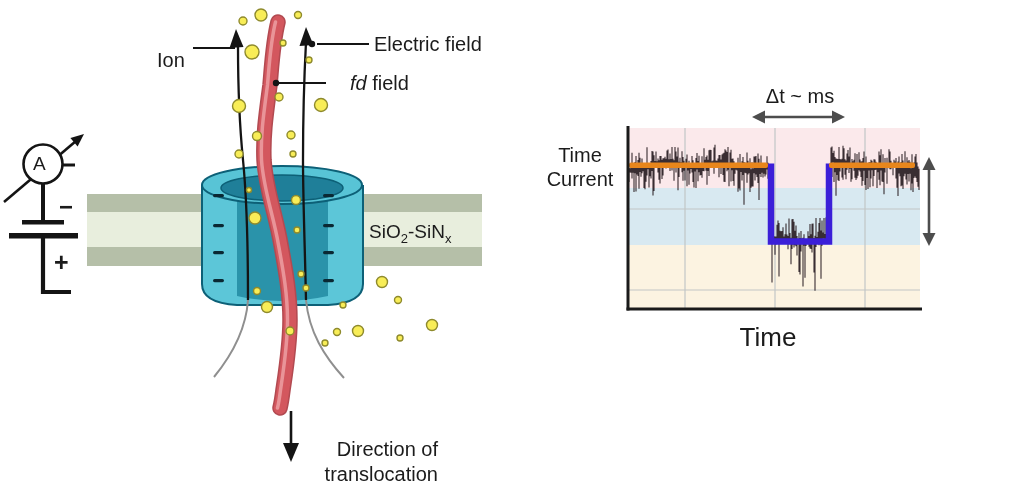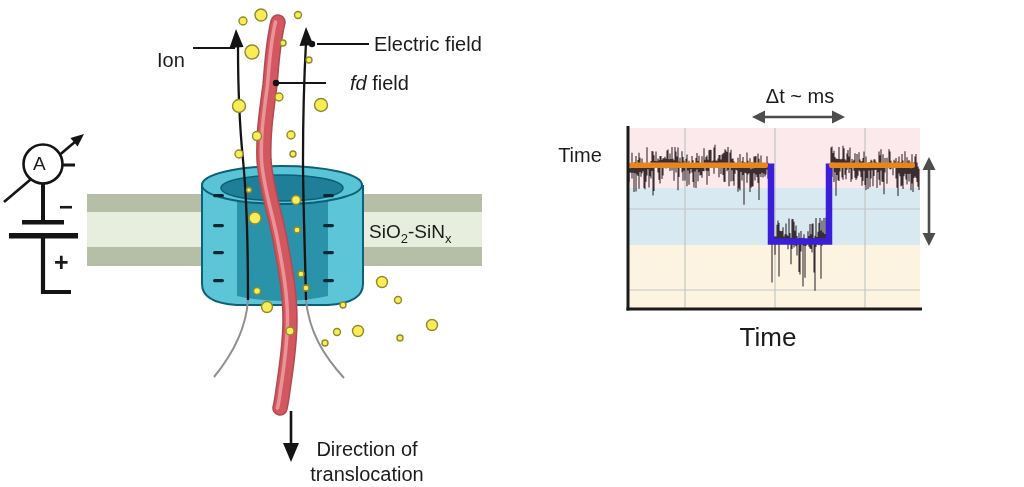--- a/index.html
+++ b/index.html
@@ -154,27 +154,28 @@
       </g>
     </g>
   </svg>
 
   <div class="lbl" style="left:157px;top:37px;margin-top:12px;">Ion</div>
   <div class="lbl" style="left:374px;top:33px;">Electric field</div>
   <div class="lbl" style="left:330px;top:72px;"><i>fd</i><span> field</span></div>
 
   <div class="lbl" id="membrane-label" style="left:369px;top:221px;"><span>SiO</span><sub>2</sub><span>-SiN</span><sub>x</sub></div>
 
-  <div class="lbl center" id="direction-label" style="left:296px;top:437px;width:142px;">
+  <div class="lbl center" id="direction-label" style="left:296px;top:437px;width:142px;text-align:right;">
     <div>Direction of</div>
     <div>translocation</div>
   </div>
 
   <div class="lbl" style="left:33px;top:153px;font-size:19px;">A</div>
   <div class="lbl bold" style="left:59px;top:193px;font-size:24px;">−</div>
   <div class="lbl bold" style="left:54px;top:248px;font-size:25px;">+</div>
 
   <div class="lbl center" id="ylabel" style="left:521px;top:143px;width:118px;">
     <div>Time</div>
+    <div>Current</div>
   </div>
   <div class="lbl center" style="left:736px;top:323px;width:64px;font-size:26px;">Time</div>
   <div class="lbl center" style="left:750px;top:85px;width:100px;">Δt ~ ms</div>
 </div>
 
 </body></html>

